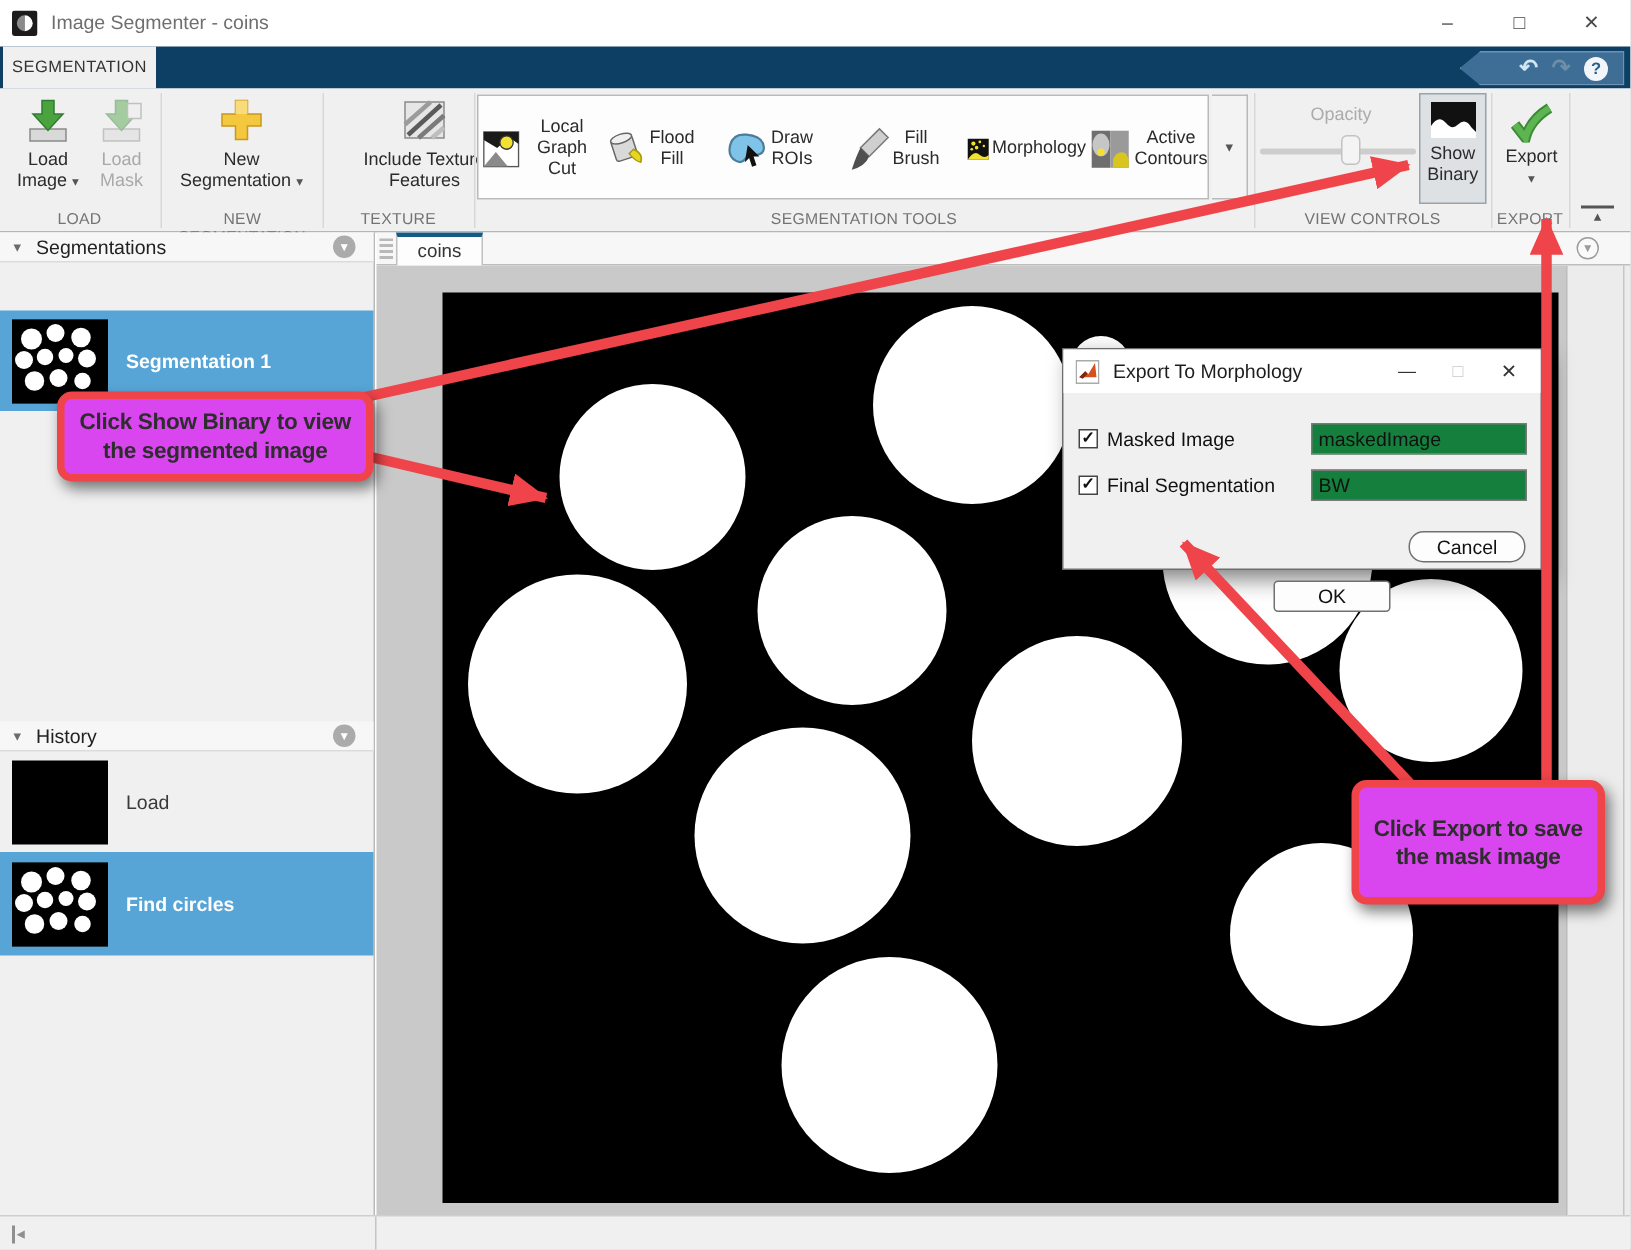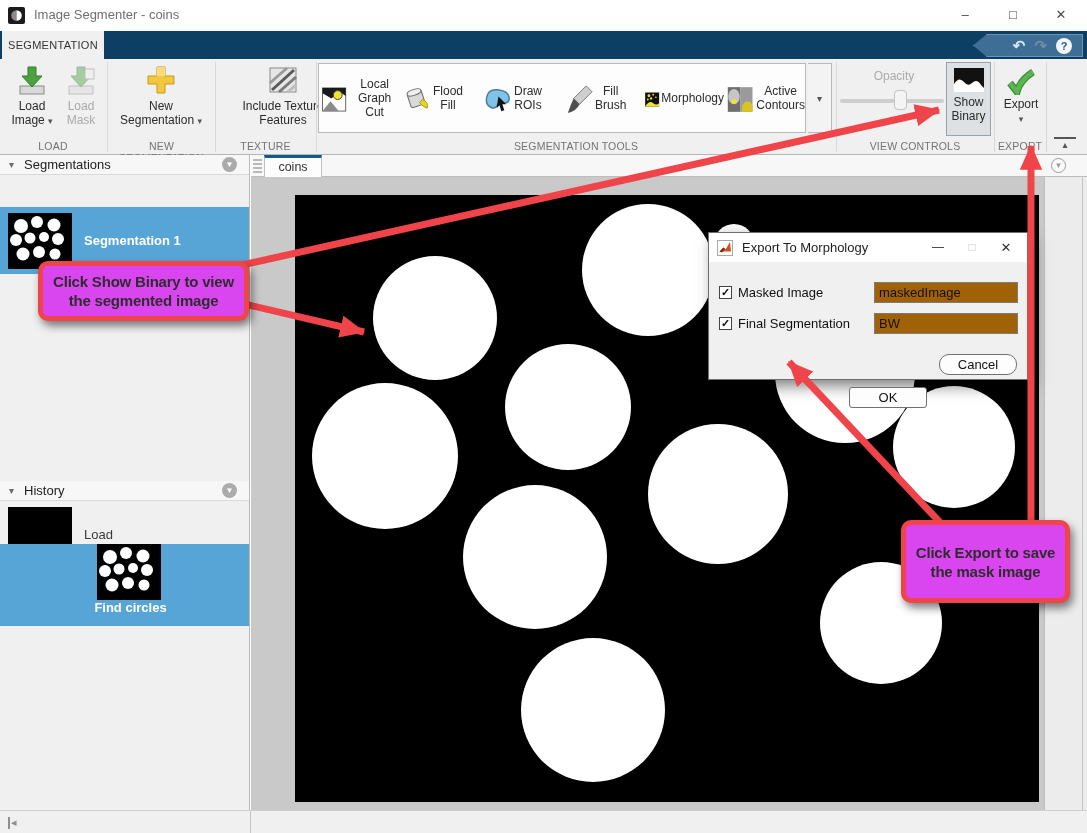--- a/index.html
+++ b/index.html
@@ -81,21 +81,21 @@
   
   .dialog { left:708px; top:232px; width:320px; height:148px; background:#f0f0f0; border:1px solid #6e6e6e; box-shadow:5px 6px 14px rgba(0,0,0,.5); z-index:20; }
   .dlg-titlebar { left:0; top:0; width:318px; height:29px; background:#fff; display:flex; align-items:center; }
   .dlg-icon { margin-left:8px; width:16px; height:16px; }
   .dlg-title { margin-left:9px; font-size:13px; color:#1d1d1d; }
   .dlg-btn { position:absolute; top:0; width:34px; height:29px; text-align:center; line-height:29px; font-size:12px; color:#333; }
   .dlg-min { right:72px; } .dlg-max { right:38px; color:#c9c9c9; } .dlg-close { right:4px; font-size:13px; }
   .dlg-row { position:absolute; left:10px; display:flex; align-items:center; }
   .checkbox { width:13px; height:13px; background:#fff; border:1px solid #444; font-size:11px; font-weight:bold; color:#111; line-height:11px; text-align:center; }
   .cb-label { margin-left:6px; font-size:13px; color:#111; }
-  .dlg-field { position:absolute; left:165px; width:144px; height:21px; border:1px solid #7a7a7a; background:#a16207; font-family:"Liberation Sans",sans-serif; font-size:13px; color:#111; padding:0 4px; }
+  .dlg-field { position:absolute; left:165px; width:144px; height:21px; border:1px solid #7a7a7a; background:#15803d; font-family:"Liberation Sans",sans-serif; font-size:13px; color:#111; padding:0 4px; }
   .dlg-pushbtn { position:absolute; width:78px; height:21px; background:#fdfdfd; border:1px solid #707070; border-radius:3px; font-size:13px; color:#111; text-align:center; line-height:19px; }
 
   
   .overlay { left:0; top:0; width:1087px; height:833px; z-index:40; pointer-events:none; }
   .callout { z-index:50; background:#d946ef; border:5px solid #ef4449; border-radius:10px; box-shadow:3px 5px 9px rgba(0,0,0,.5); display:flex; flex-direction:column; justify-content:center; text-align:center; font-size:15px; font-weight:bold; color:#2d2d2d; line-height:19px; letter-spacing:-.2px; }
   .callout1 { left:38px; top:261px; width:211px; height:60px; }
   .callout2 { left:901px; top:520px; width:169px; height:83px; }
 </style>
 </head>
 <body>
@@ -288,21 +288,21 @@
 
   <div class="abs panel-header" style="top:326px;">
     <span class="ph-caret">▾</span>
     <span class="ph-text">History</span>
     <span class="ph-menu">▼</span>
   </div>
   <div class="abs panel-item" style="top:346px; height:67px;">
     <div class="thumb"></div>
     <span class="pi-label pi-dark">Load</span>
   </div>
-  <div class="abs panel-item sel-blue" style="top:389px; height:82px;flex-direction:column;">
+  <div class="abs panel-item sel-blue" style="top:413px; height:69px;">
     <svg class="thumb thumb-circles" viewBox="0 0 64 56">
         <rect width="64" height="56" fill="#000"></rect>
         <circle cx="13" cy="13" r="7" fill="#ffffff"></circle>
         <circle cx="29" cy="9" r="6" fill="#ffffff"></circle>
         <circle cx="46" cy="12" r="6.5" fill="#ffffff"></circle>
         <circle cx="8" cy="27" r="6" fill="#ffffff"></circle>
         <circle cx="22" cy="25" r="5.5" fill="#ffffff"></circle>
         <circle cx="36" cy="24" r="5" fill="#ffffff"></circle>
         <circle cx="50" cy="26" r="6" fill="#ffffff"></circle>
         <circle cx="15" cy="41" r="6.5" fill="#ffffff"></circle>

